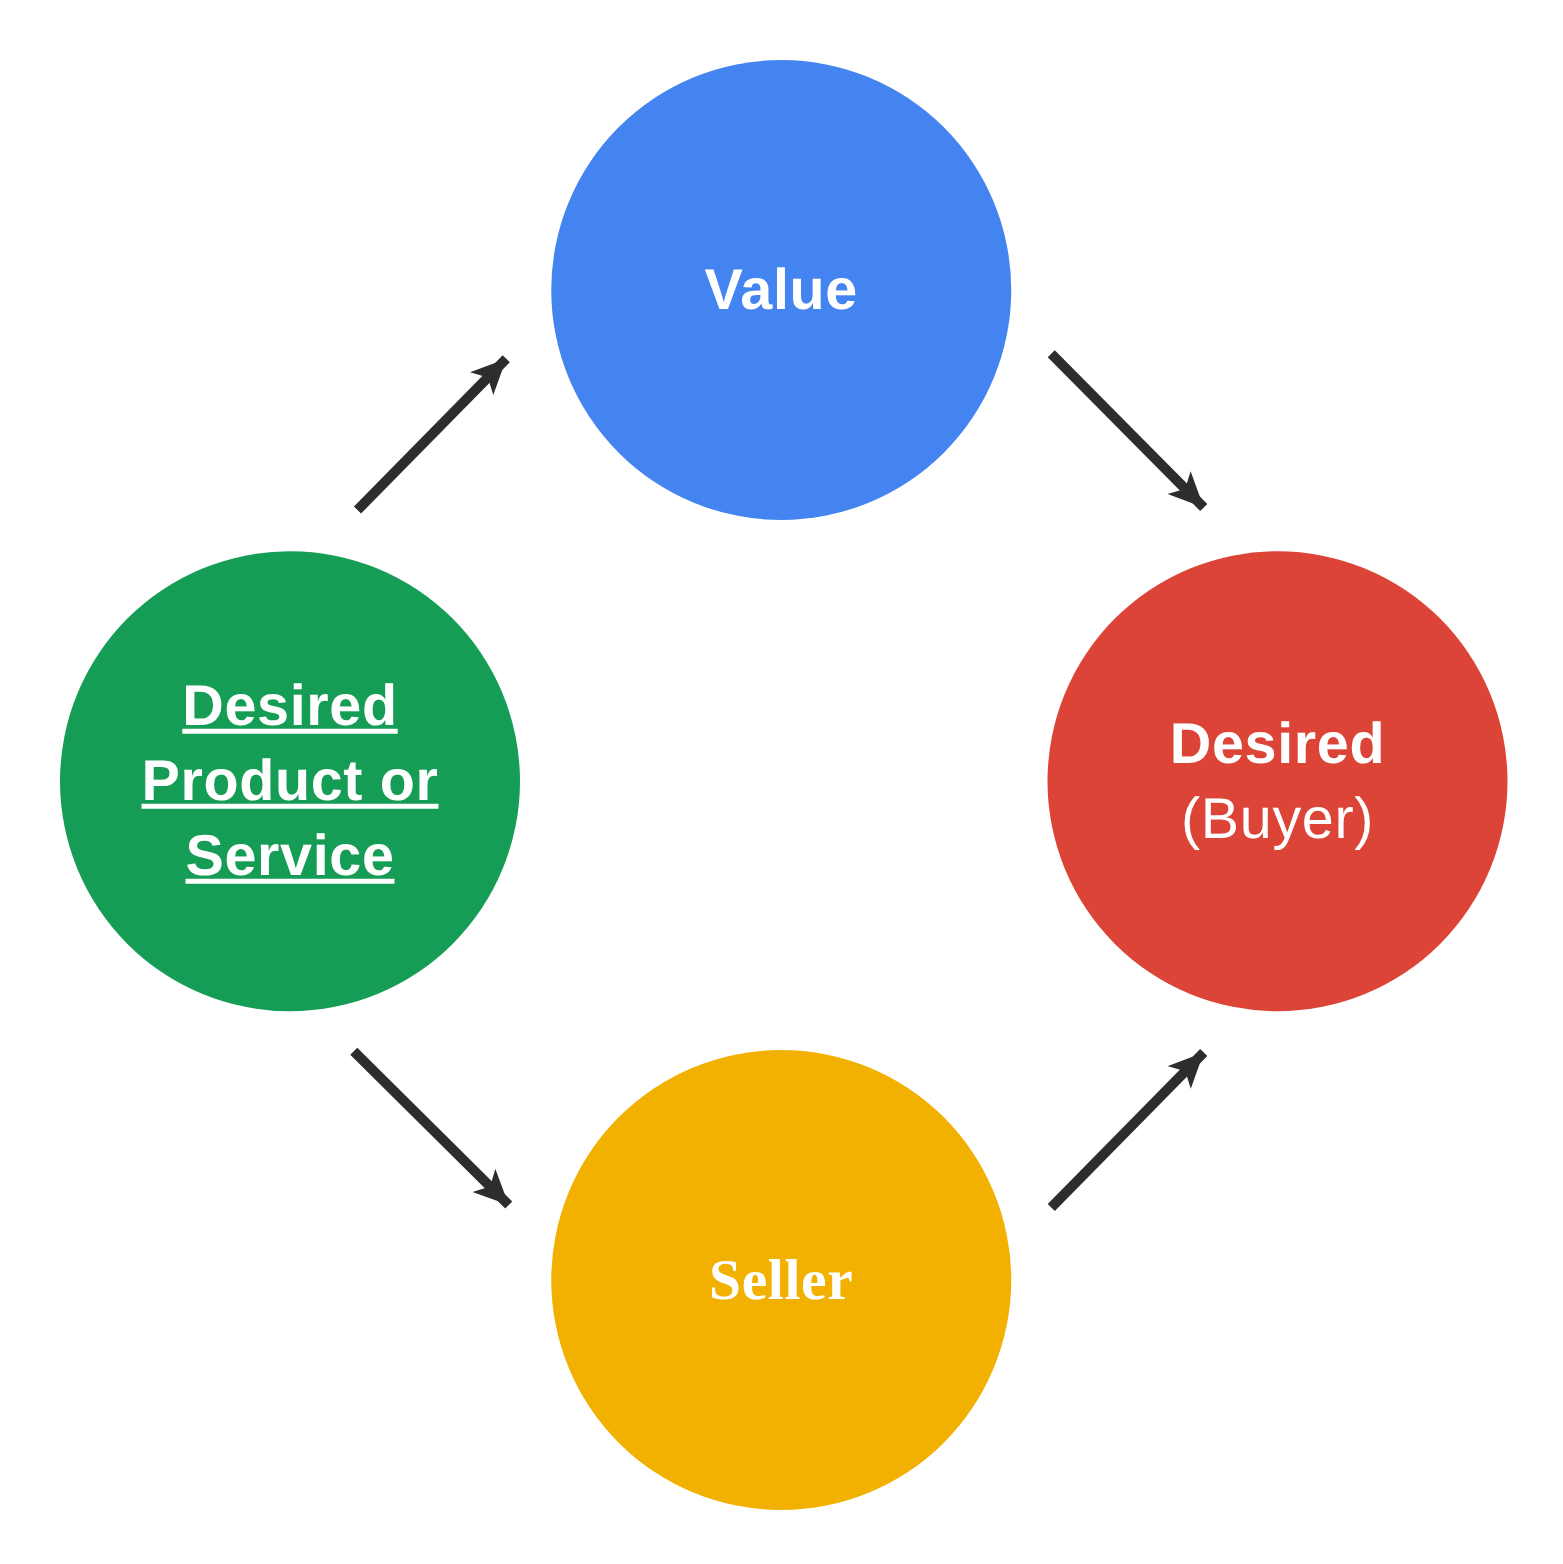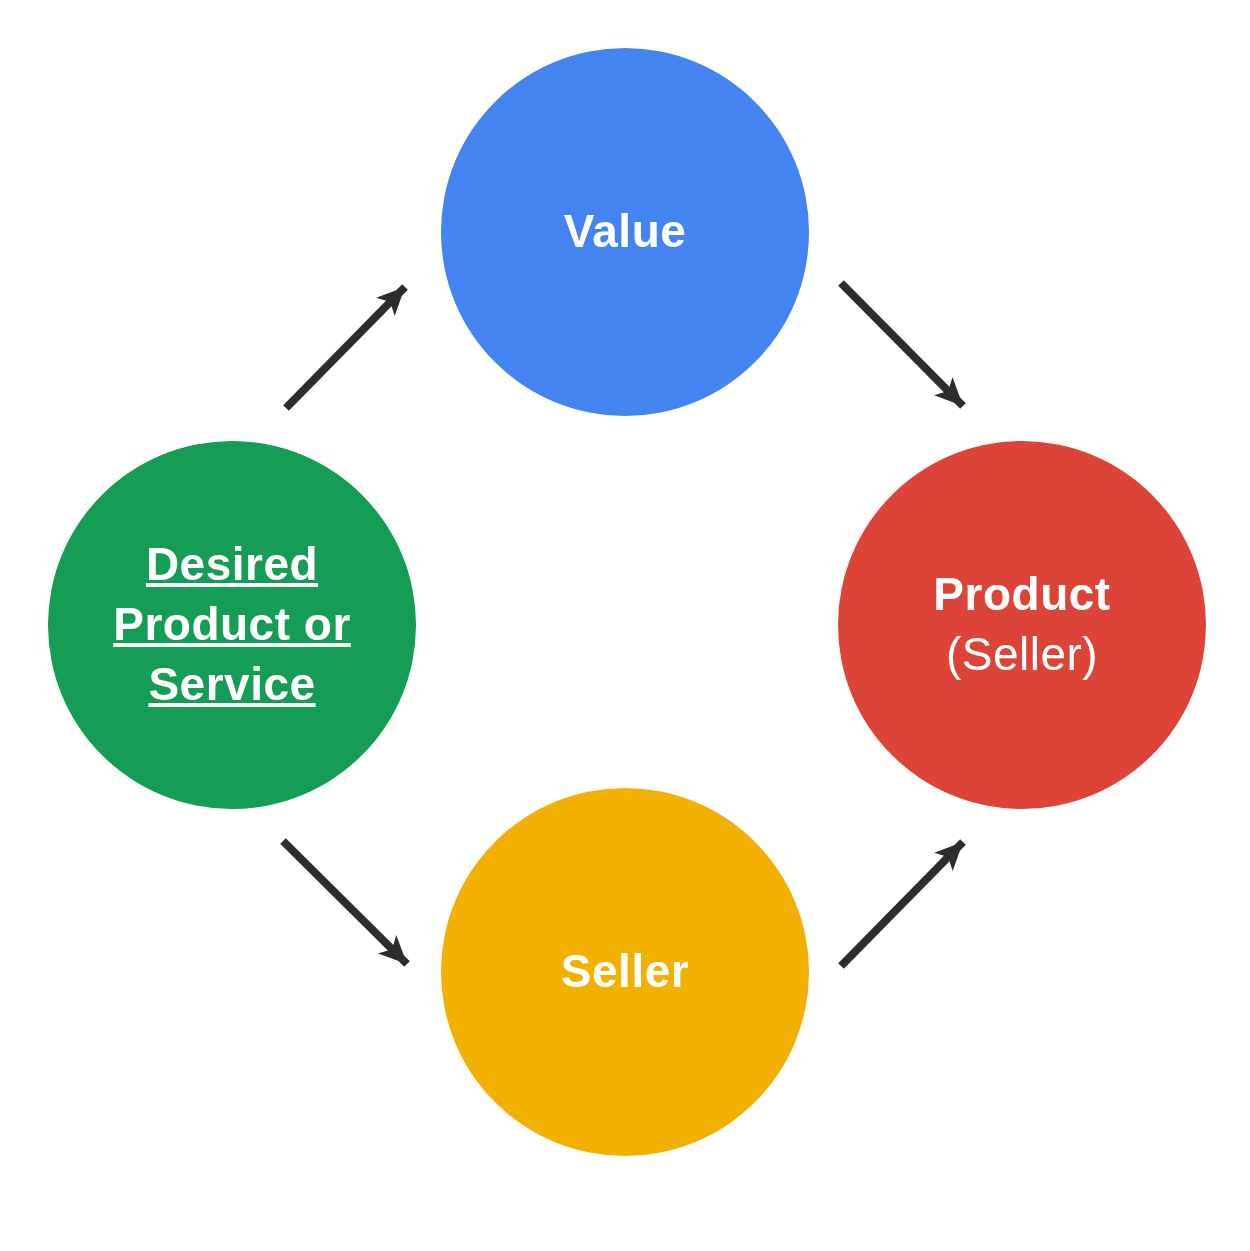--- a/index.html
+++ b/index.html
@@ -29,21 +29,21 @@
     height: 368px;
     border-radius: 50%;
     display: flex;
     align-items: center;
     justify-content: center;
     text-align: center;
   }
   .node-buyer   { left: 441px; top: 48px;  }
   .node-desired { left: 48px;  top: 441px; }
   .node-payment { left: 838px; top: 441px; }
-  .node-seller  { left: 441px; top: 788px; }
+  .node-seller  { left: 441px; top: 840px; font-family: Liberation Serif, serif; }
   .node-label {
     font-size: 46px;
     font-weight: 700;
     line-height: 1.3;
     letter-spacing: 0.5px;
   }
   .node-desired .node-label {
     width: 280px;
     margin: 0 auto;
   }
@@ -74,22 +74,22 @@
   <div class="node node-buyer" style="background: rgb(68, 132, 240); color: rgb(255, 255, 255);">
     <div class="node-label">Value</div>
   </div>
 
   <div class="node node-desired" style="background: rgb(21, 156, 85); color: rgb(255, 255, 255); text-decoration: underline;">
     <div class="node-label">Desired Product or Service</div>
   </div>
 
   <div class="node node-payment" style="background: rgb(219, 68, 55); color: rgb(255, 255, 255);">
     <div>
-      <div class="node-label">Product</div>
-      <div class="node-sublabel">(Seller)</div>
+      <div class="node-label">Desired</div>
+      <div class="node-sublabel">(Buyer)</div>
     </div>
   </div>
 
   <div class="node node-seller" style="background: rgb(242, 177, 1); color: rgb(255, 255, 255);">
     <div class="node-label">Seller</div>
   </div>
 
 </div>
 
 </body></html>

